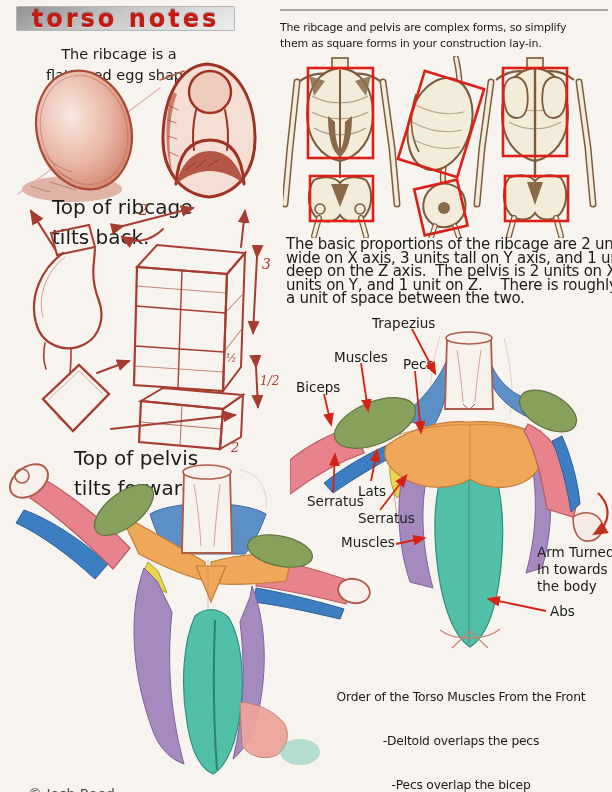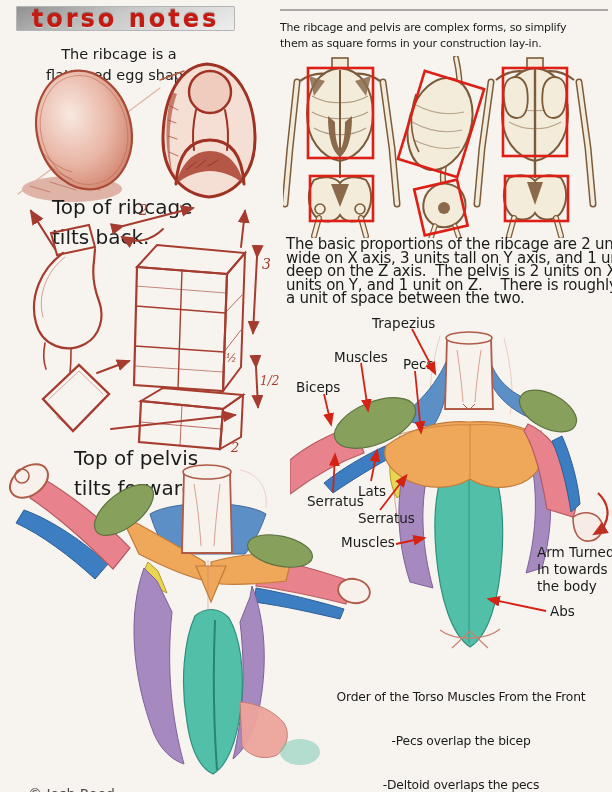--- a/index.html
+++ b/index.html
@@ -254,22 +254,22 @@
   <div class="mlabel" style="left:358px;top:483px">Lats</div>
   <div class="mlabel" style="left:358px;top:510px">Serratus</div>
   <div class="mlabel" style="left:341px;top:534px">Muscles</div>
   <div class="mlabel" style="left:550px;top:603px">Abs</div>
   <div class="txt arm-note">Arm Turned
 In towards
 the body</div>
 
   <div class="txt order">
     <div>Order of the Torso Muscles From the Front</div>
+    <div>-Deltoid overlaps the pecs</div>
     <div>-Pecs overlap the bicep</div>
-    <div>-Deltoid overlaps the pecs</div>
     
     
     
     
   </div>
 
   <div class="txt credit">
     <div>© Josh Reed</div>
     
   </div>

